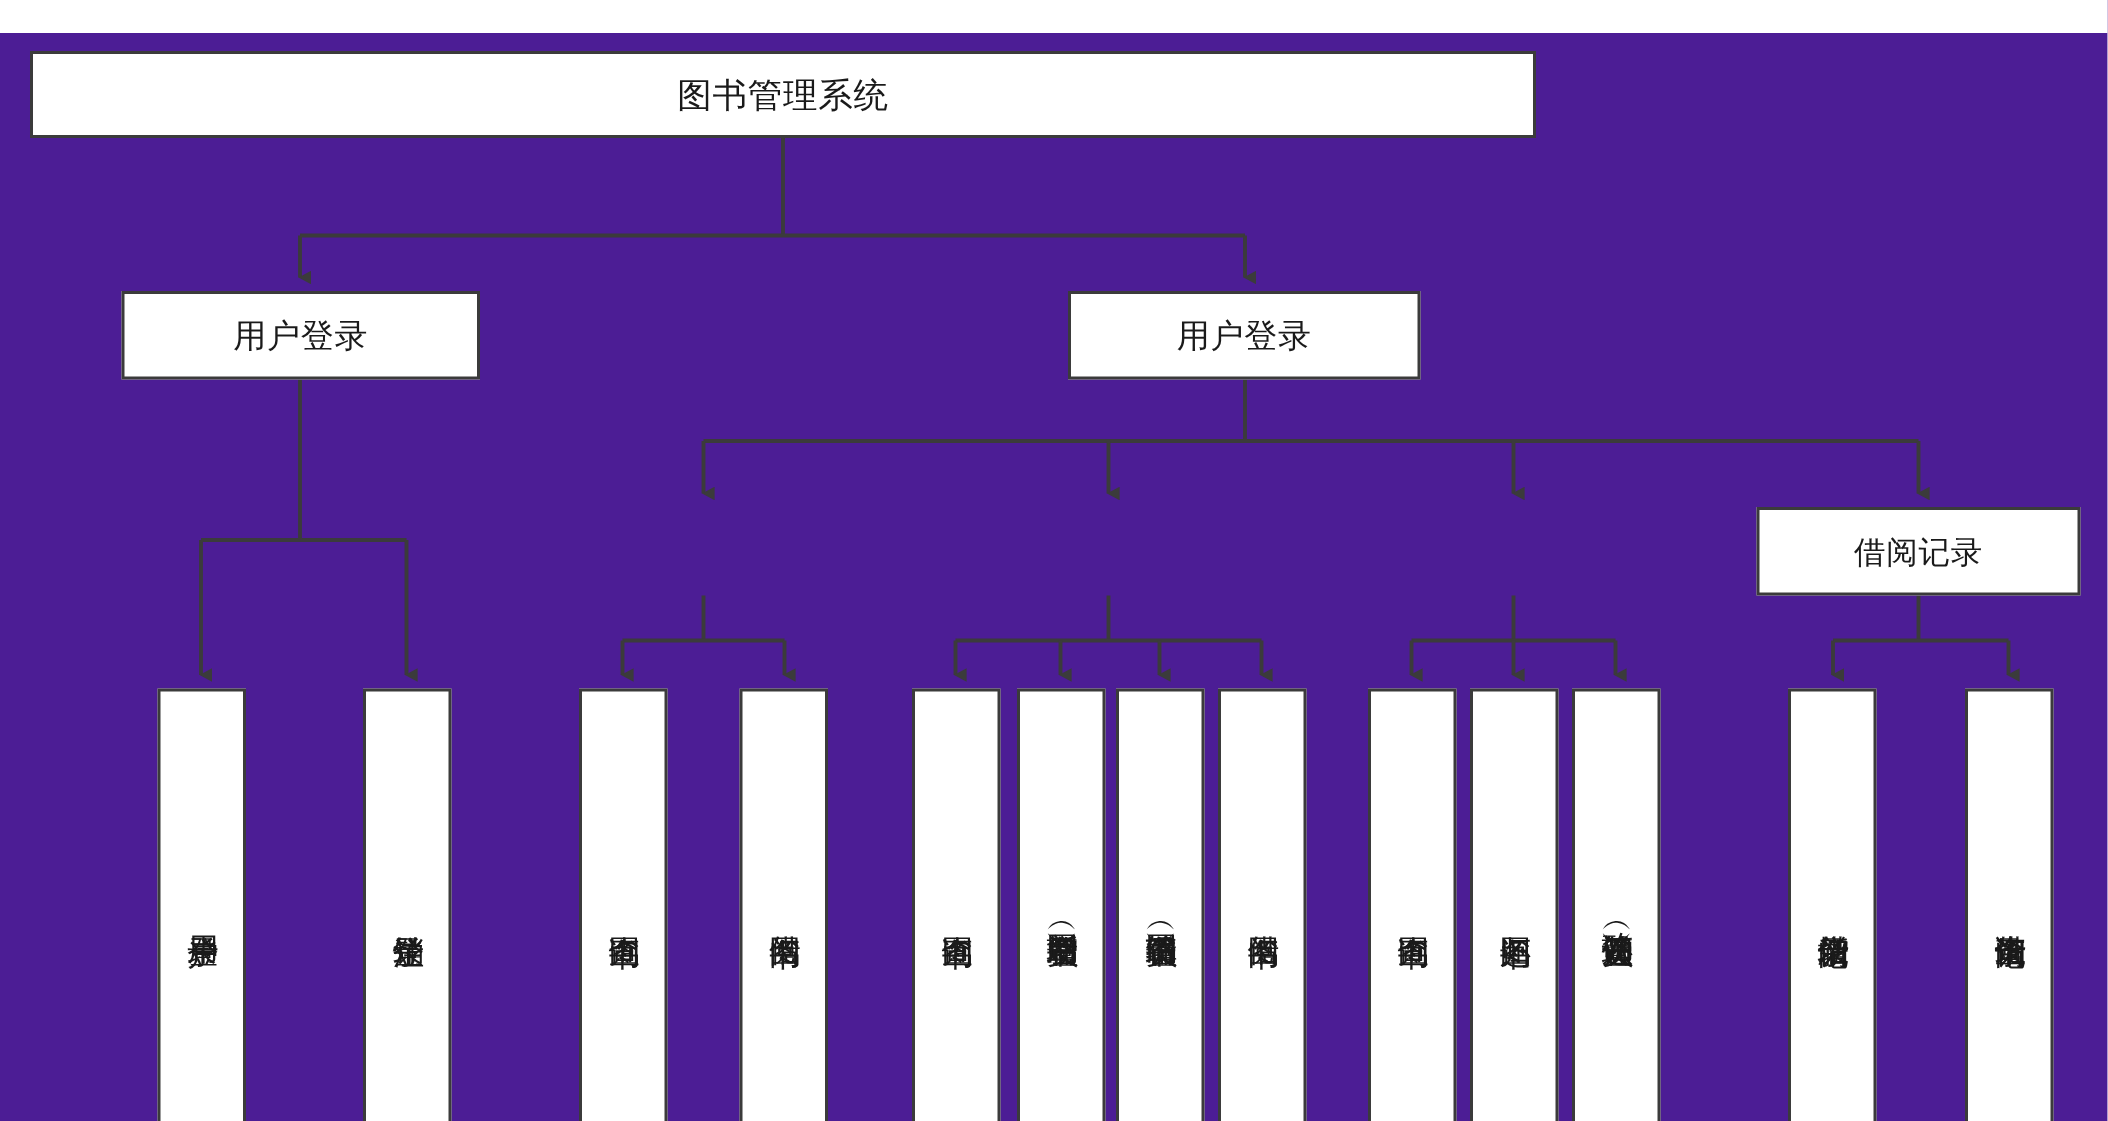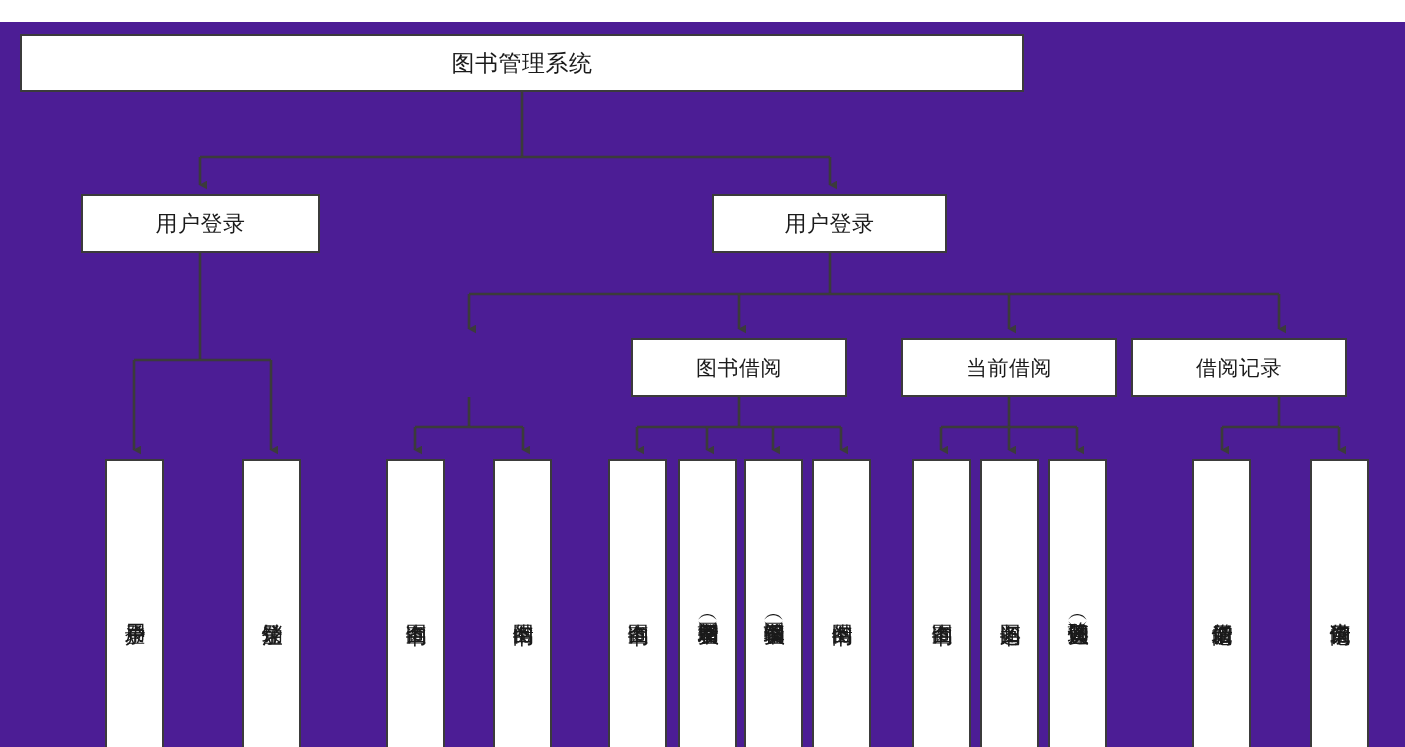--- a/index.html
+++ b/index.html
@@ -129,27 +129,21 @@
     <span>图书管理系统</span>
   </div>
 
   <div class="node level1" style="left:81px; top:172px; width:239px; height:59px;">
     <span>用户登录</span>
   </div>
   <div class="node level1" style="left:712px; top:172px; width:235px; height:59px;">
     <span>用户登录</span>
   </div>
 
-  <div class="node level2" style="left:631px; top:316px; width:216px; height:59px;">
-    <span>图书借阅</span>
-  </div>
-  <div class="node level2" style="left:901px; top:316px; width:216px; height:59px;">
-    <span>当前借阅</span>
-  </div>
-  <div class="node level2" style="left:1131px; top:316px; width:216px; height:59px;">
+  <div class="node level2" style="left:1171px; top:316px; width:216px; height:59px;">
     <span>借阅记录</span>
   </div>
 
   <div class="node leaf" style="left:105px; top:437px; width:59px; height:297px;">
     <span class="leaf-text">用户登录</span>
   </div>
   <div class="node leaf" style="left:242px; top:437px; width:59px; height:297px;">
     <span class="leaf-text">注销登录</span>
   </div>
 

